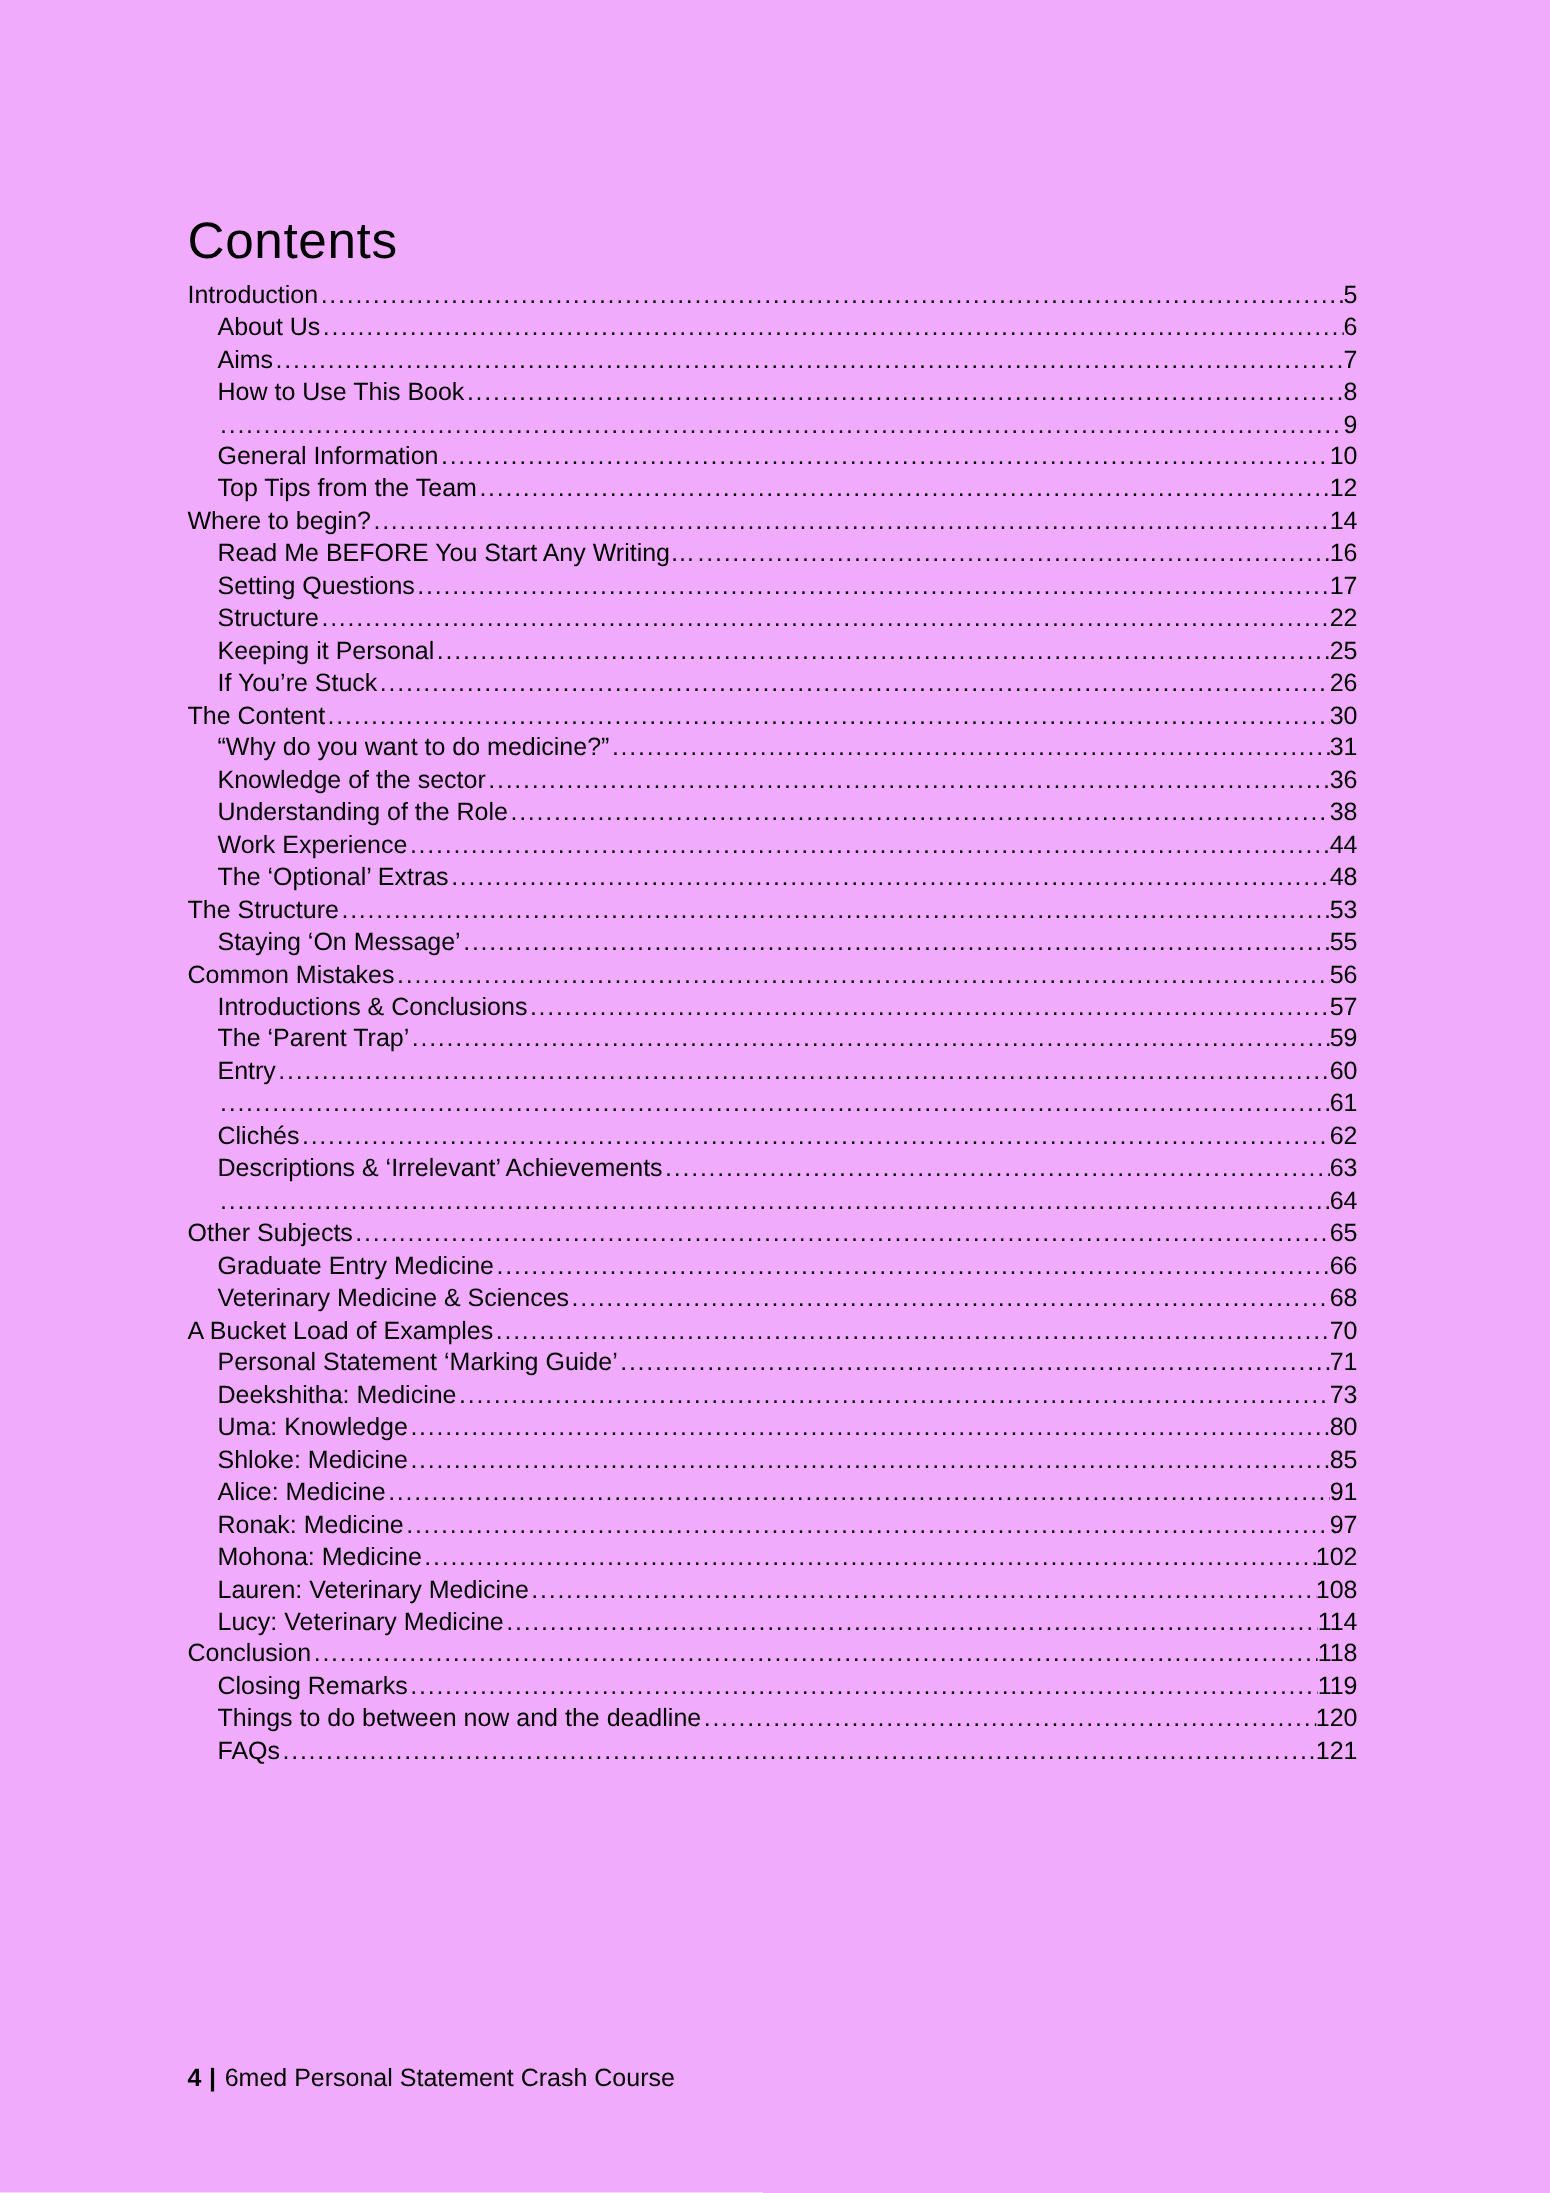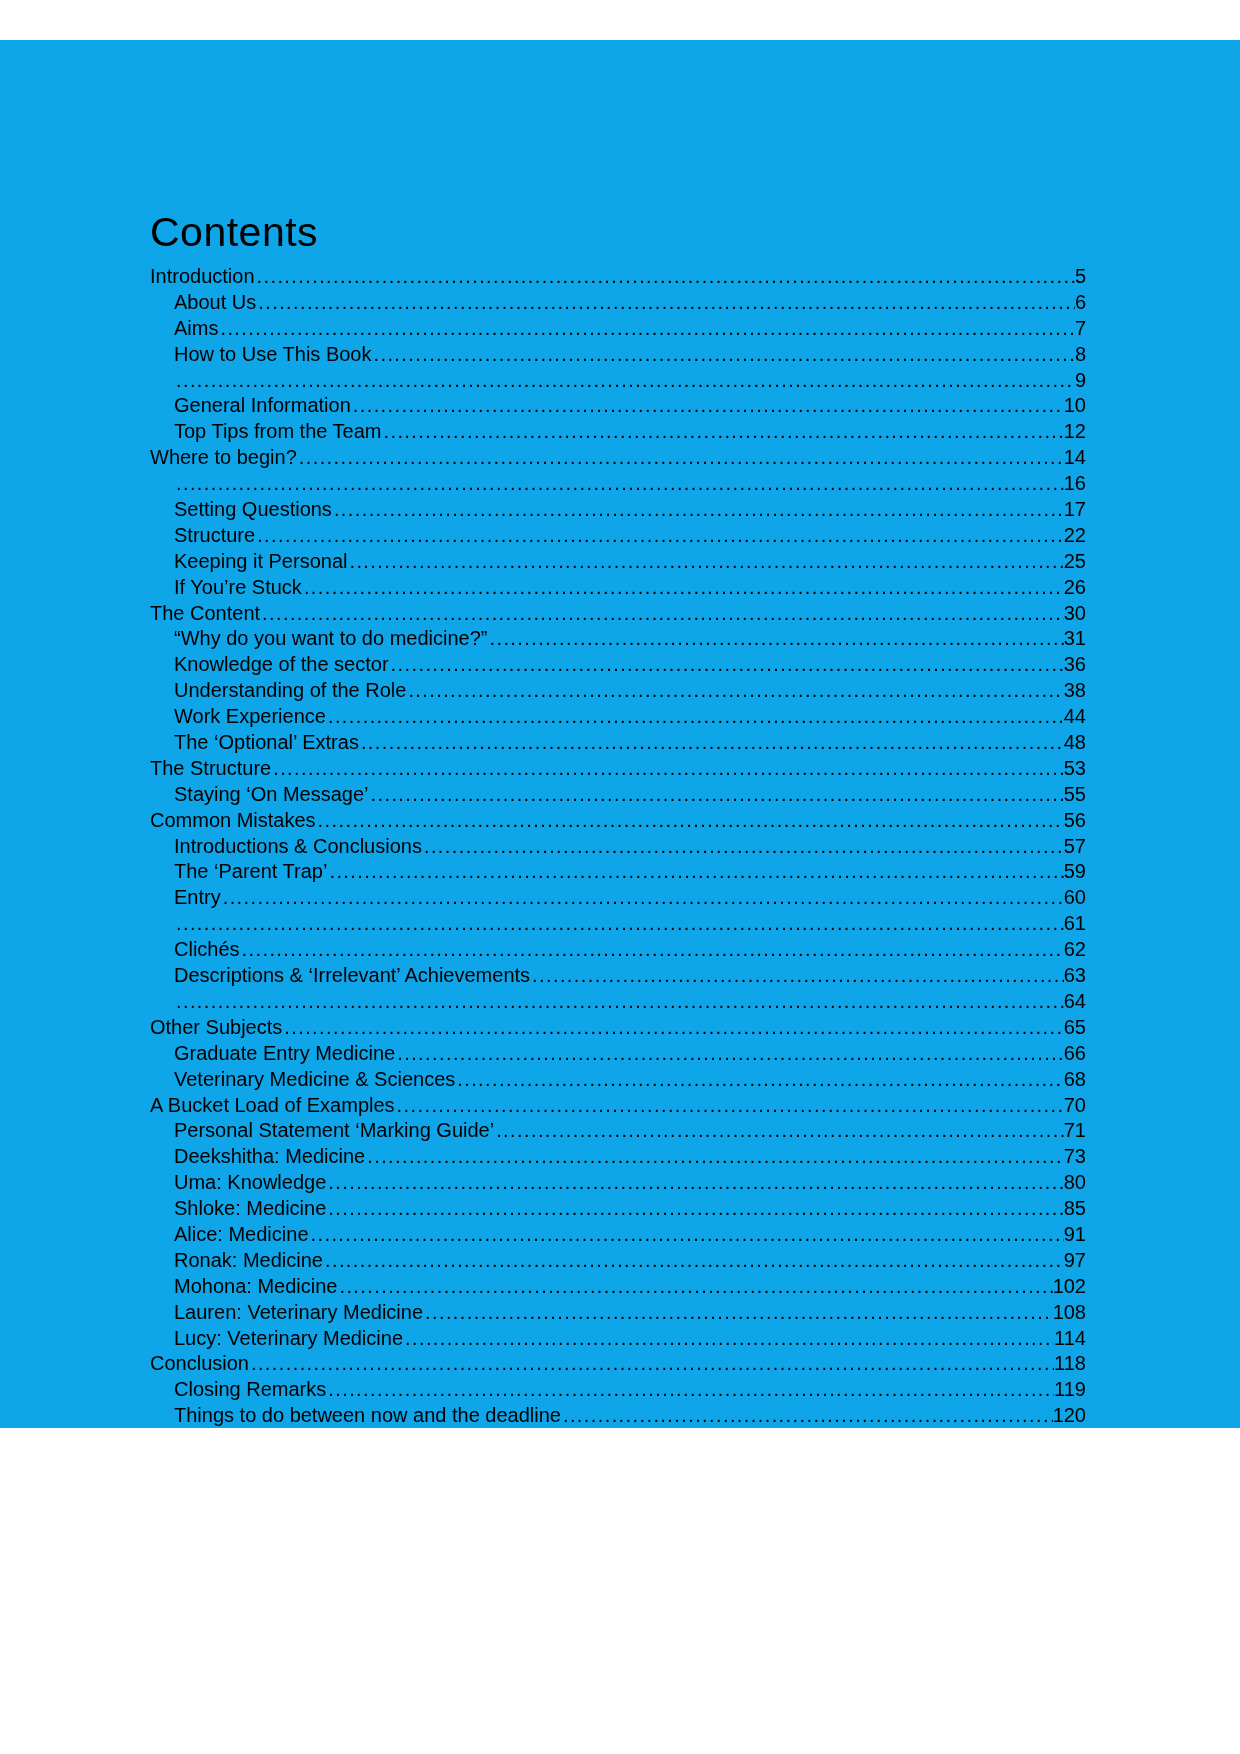--- a/index.html
+++ b/index.html
@@ -1,25 +1,24 @@
 <!DOCTYPE html>
 <html><head>
 <meta charset="utf-8">
 <style>
   * { margin: 0; padding: 0; box-sizing: border-box; }
   html, body { background: #ffffff; }
   .page {
     position: relative;
     width: 1240px;
-    height: 1388px;
-    background: #0ea5e9;
+    height: 1754px;
+    background: #f0abfc;
     color: #000000;
     font-family: "Liberation Sans", sans-serif;
     overflow: hidden;
-    margin-top: 40px;
   }
   .content {
     position: absolute;
     left: 150px;
     top: 170px;
     width: 936px;
   }
   .doc-title {
     font-size: 41px;
     font-weight: 400;
@@ -100,20 +99,21 @@
           <span class="toc-label">Top Tips from the Team</span>
           <span class="toc-dots">............................................................................................................................................................................................................................</span>
           <span class="toc-page">12</span>
         </div>
         <div class="toc-row level-1">
           <span class="toc-label">Where to begin?</span>
           <span class="toc-dots">............................................................................................................................................................................................................................</span>
           <span class="toc-page">14</span>
         </div>
         <div class="toc-row level-2">
+          <span class="toc-label">Read Me BEFORE You Start Any Writing…</span>
           <span class="toc-dots">............................................................................................................................................................................................................................</span>
           <span class="toc-page">16</span>
         </div>
         <div class="toc-row level-2">
           <span class="toc-label">Setting Questions</span>
           <span class="toc-dots">............................................................................................................................................................................................................................</span>
           <span class="toc-page">17</span>
         </div>
         <div class="toc-row level-2">
           <span class="toc-label">Structure</span>
@@ -288,13 +288,14 @@
           <span class="toc-dots">............................................................................................................................................................................................................................</span>
           <span class="toc-page">120</span>
         </div>
         <div class="toc-row level-2">
           <span class="toc-label">FAQs</span>
           <span class="toc-dots">............................................................................................................................................................................................................................</span>
           <span class="toc-page">121</span>
         </div>
       </div>
   </div>
+  <div class="footer"><span class="footer-num">4</span><span class="footer-sep">|</span><span class="footer-text">6med Personal Statement Crash Course</span></div>
 </div>
 
 </body></html>

